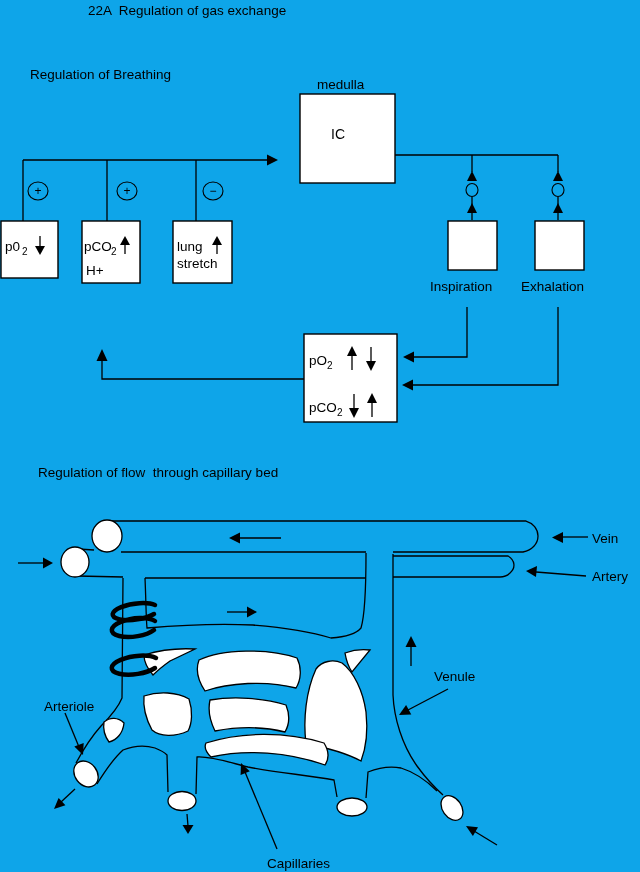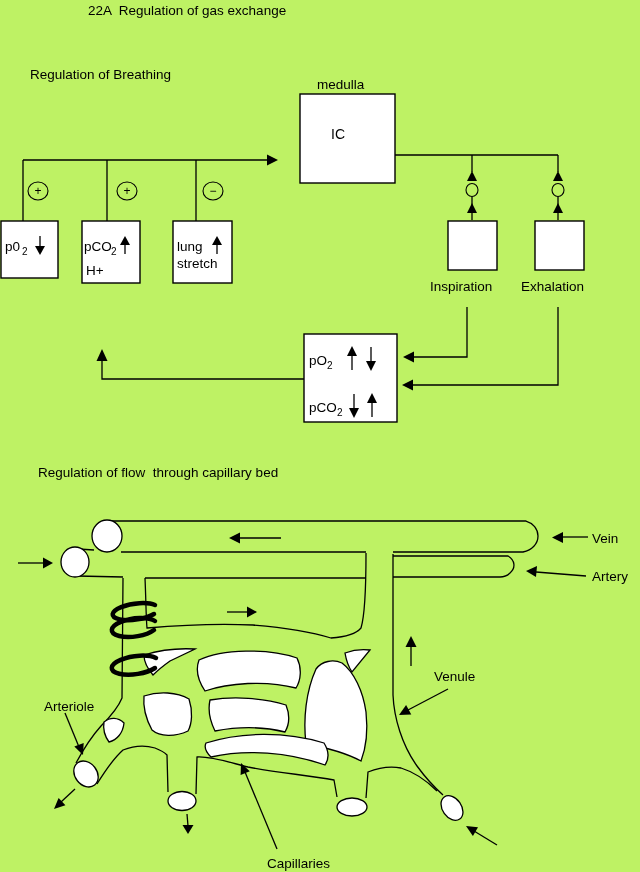--- a/index.html
+++ b/index.html
@@ -1,16 +1,16 @@
 <!DOCTYPE html>
 <html><head>
 <meta charset="utf-8">
 <style>
   html,body{margin:0;padding:0;background:#ffffff;}
-  .page{position:relative;width:640px;height:872px;background:#bef264;overflow:hidden;}
+  .page{position:relative;width:640px;height:872px;background:#0ea5e9;overflow:hidden;}
   svg{position:absolute;top:0;left:0;}
   svg text{font-family:"Liberation Sans","DejaVu Sans",sans-serif;fill:#000;}
   .t{font-size:13.5px;}
   .t-sub{font-size:10px;}
   .t-sign{font-size:12px;}
   .ln{stroke:#000;stroke-width:1.3;fill:none;}
   .ln-thin{stroke:#000;stroke-width:1.1;fill:none;}
   .box{stroke:#000;stroke-width:1.4;fill:#fff;}
   .wh{stroke:#000;stroke-width:1.3;fill:#fff;}
   .head{fill:#000;stroke:none;}

